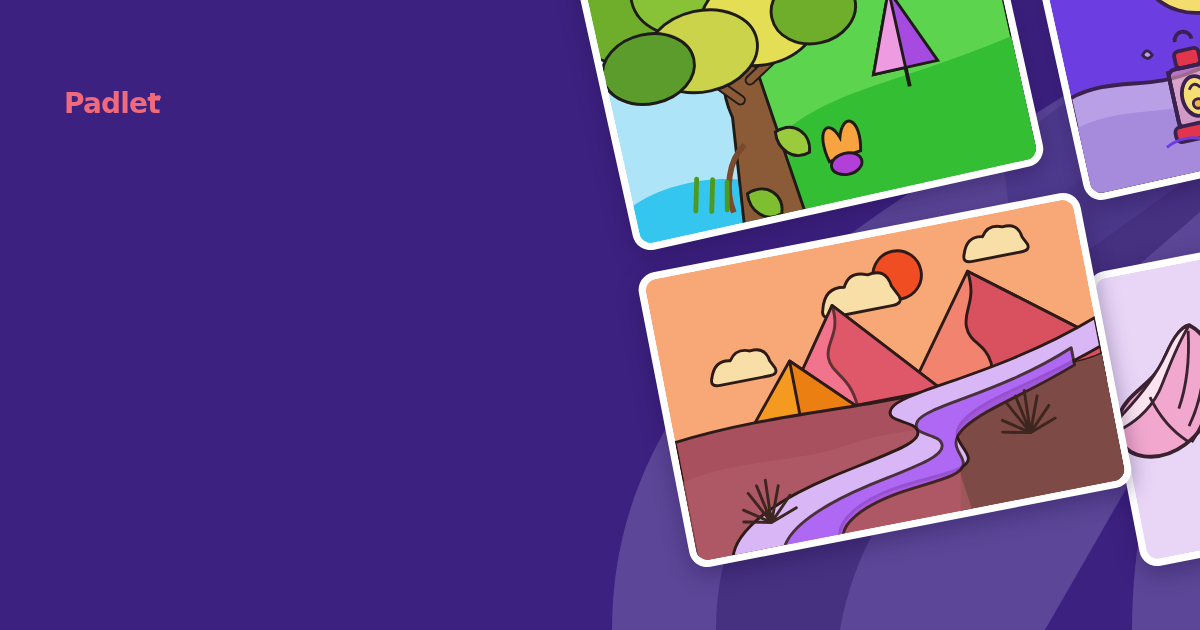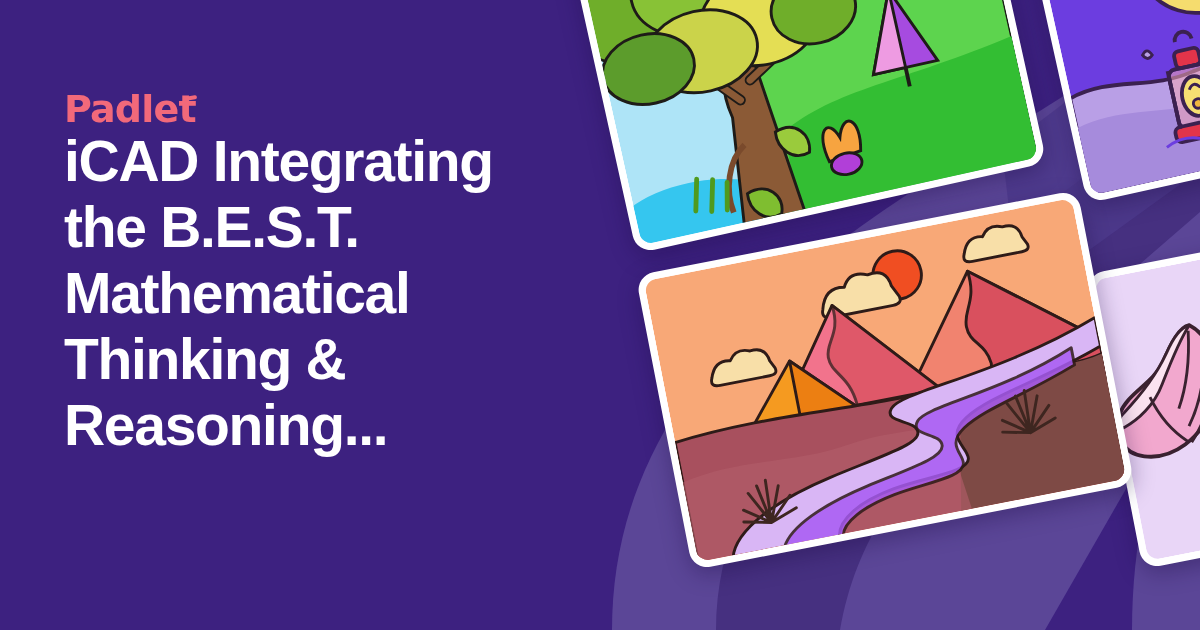--- a/index.html
+++ b/index.html
@@ -19,24 +19,25 @@
   
   #text-col{
     position:absolute;
     left:64px; top:90px;
     width:500px;
     z-index:5;
   }
   #logo{
     font-family:"DejaVu Sans", sans-serif;
     font-weight:700;
-    font-size:38px;
+    font-size:28px;
     letter-spacing:-0.8px;
     color:#F2697A;
     line-height:1;
+    margin-bottom:28px;
     position:relative;
     display:inline-block;
   }
   #logo .t-bar{
     position:absolute;
     right:-1px; top:6px;
     width:13px; height:4px;
     background:#F2697A;
     border-radius:2px;
     transform:rotate(-9deg);
@@ -272,14 +273,13 @@
       </g>
     </svg>
   </div>
 </div>
 
 <div id="text-col">
   <div id="logo">
     <span>Padlet</span>
     <span class="t-bar"></span>
   </div>
-  <h1 id="headline">iCAD Integrating the B.E.S.T. Mathematical Thinking &amp; Reasoning...</h1>
 </div>
 
 </body></html>

